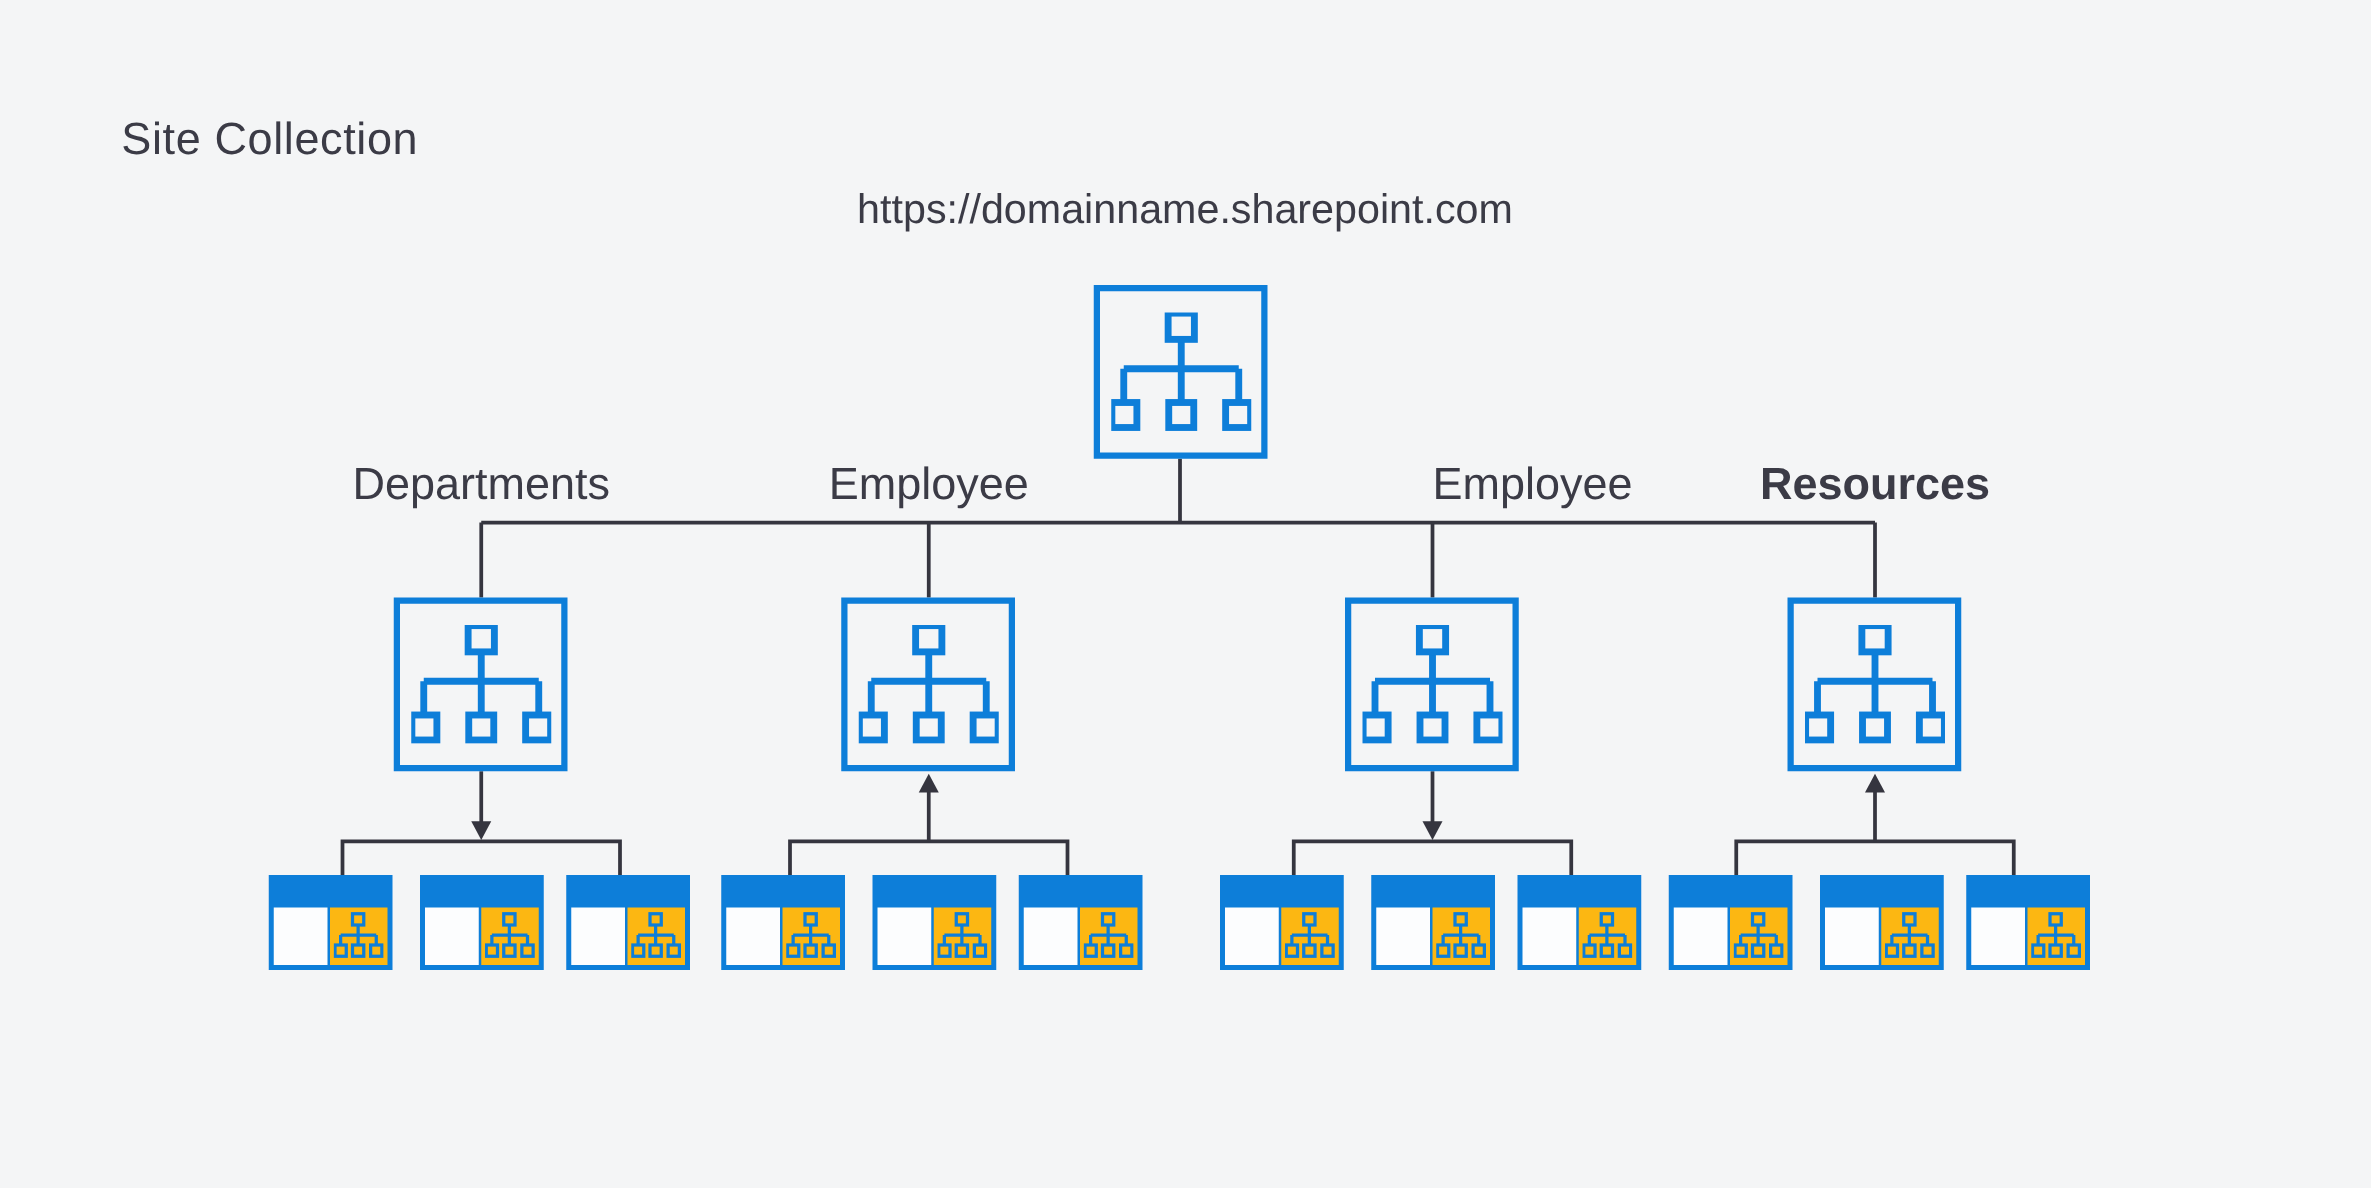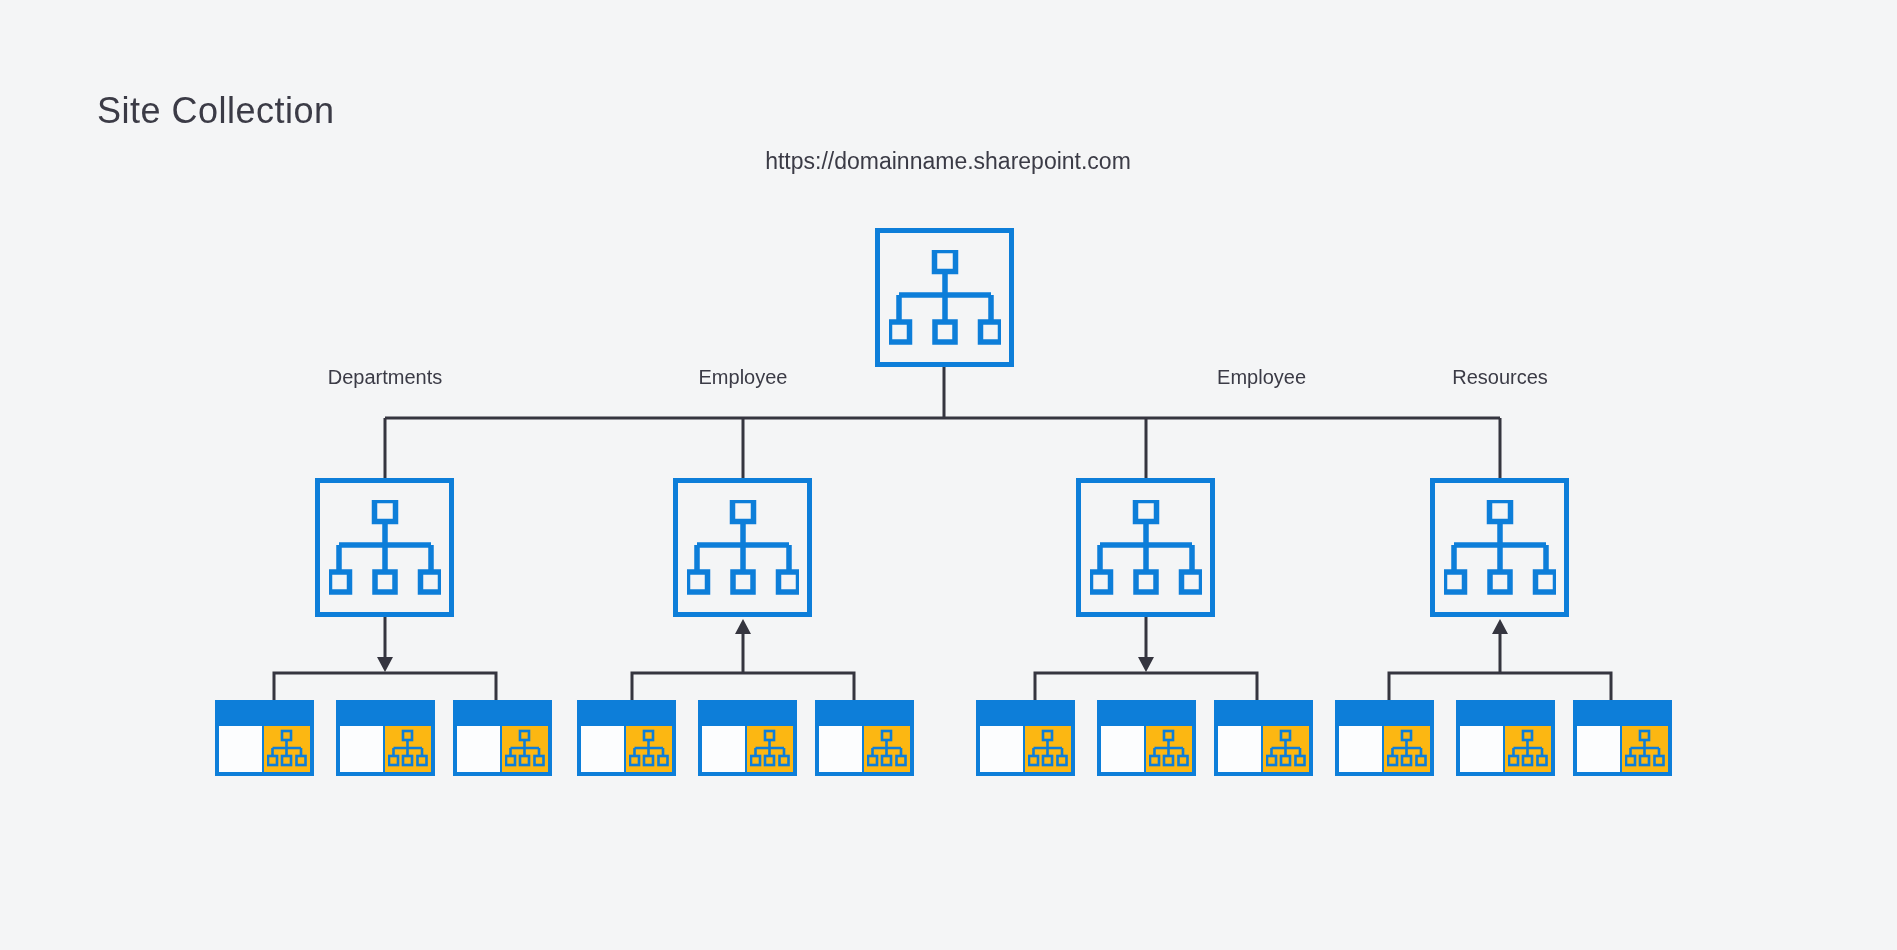--- a/index.html
+++ b/index.html
@@ -9,36 +9,36 @@
     background:#f4f5f6;
     font-family:"Liberation Sans", sans-serif;
     overflow:hidden;
   }
   .page-title{
     position:absolute;left:97px;top:90px;
     font-size:36px;font-weight:500;color:#3b3b46;letter-spacing:.5px;
   }
   .site-url{
     position:absolute;left:624px;top:148px;width:648px;
-    text-align:center;font-size:23px;font-weight:500;color:#3b3b46;
+    text-align:center;font-size:33px;font-weight:500;color:#3b3b46;
   }
   .overlay{position:absolute;left:0;top:0;z-index:1;}
   .overlay path{stroke:#35353f;stroke-width:3;fill:none;}
   .overlay polygon{fill:#35353f;stroke:none;}
   .node{
     position:absolute;width:139px;height:139px;box-sizing:border-box;
     border:5px solid #0d7ed9;background:transparent;
     display:flex;align-items:center;justify-content:center;z-index:2;
   }
   .node svg{display:block;}
   .node svg .ln{stroke:#0d7ed9;stroke-width:5.5;fill:none;}
   .node svg .sq{stroke:#0d7ed9;stroke-width:5.5;fill:#f4f5f6;}
   .branch-label{
     position:absolute;top:366px;width:320px;text-align:center;
-    font-size:20px;font-weight:500;color:#3b3b46;z-index:2;
+    font-size:36px;font-weight:500;color:#3b3b46;z-index:2;
   }
   .tile{
     position:absolute;top:700px;width:99px;height:76px;box-sizing:border-box;
     background:#0d7ed9;padding:26px 4px 4px 4px;
     display:flex;z-index:2;
   }
   .tile-body{flex:1;display:flex;gap:2px;}
   .tile-left{width:43px;background:#fcfdfe;}
   .tile-right{flex:1;background:#fcb712;display:flex;align-items:center;justify-content:center;}
   .tile-right svg .ln{stroke:#0d7ed9;stroke-width:2.6;fill:none;}
@@ -77,21 +77,21 @@
       <rect class="sq" x="45.5" y="0.5" width="21" height="21"></rect>
       <rect class="sq" x="0.5" y="72" width="20" height="20"></rect>
       <rect class="sq" x="46" y="72" width="20" height="20"></rect>
       <rect class="sq" x="91.5" y="72" width="20" height="20"></rect>
     </svg>
   </div>
 
   <div class="branch-label" style="left:225px;">Departments</div>
   <div class="branch-label" style="left:583px;">Employee</div>
   <div class="branch-label" style="left:986px;text-align:right;">Employee</div>
-  <div class="branch-label" style="left:1340px;">Resources</div>
+  <div class="branch-label" style="left:1340px;font-weight:bold;">Resources</div>
 
   <div class="node" style="left:315px;top:478px;">
     <svg width="112" height="95" viewBox="0 0 112 95">
       <path class="ln" d="M56 21 V45 M10 45 H102 M10 45 V72 M56 45 V72 M102 45 V72"></path>
       <rect class="sq" x="45.5" y="0.5" width="21" height="21"></rect>
       <rect class="sq" x="0.5" y="72" width="20" height="20"></rect>
       <rect class="sq" x="46" y="72" width="20" height="20"></rect>
       <rect class="sq" x="91.5" y="72" width="20" height="20"></rect>
     </svg>
   </div>

